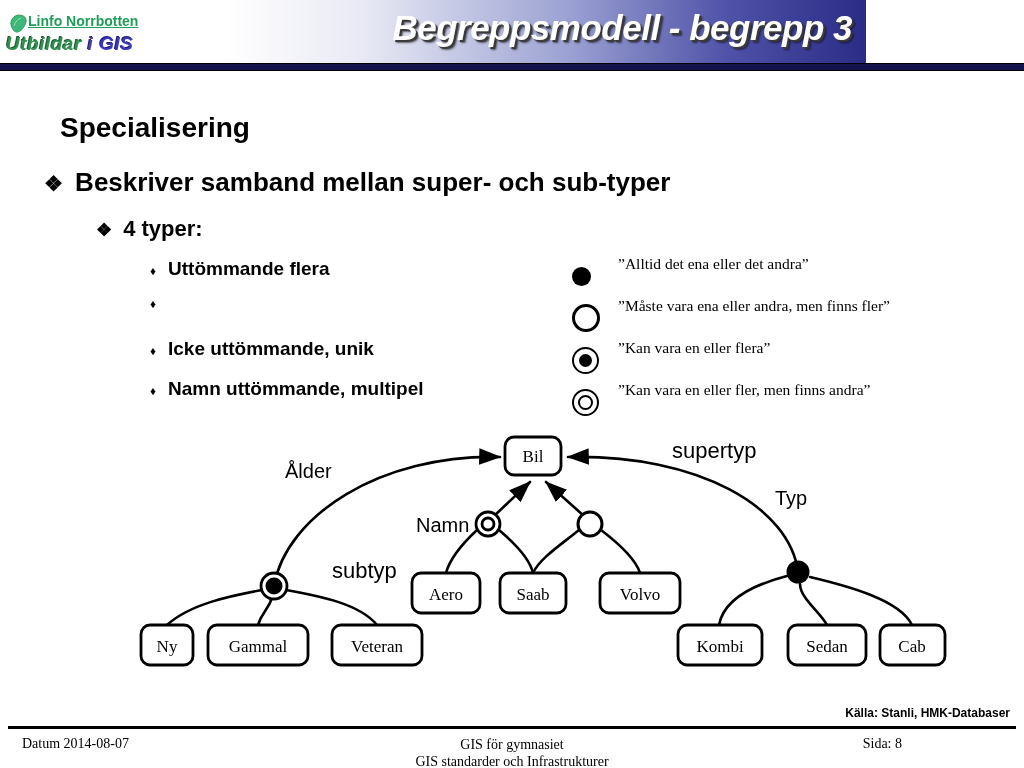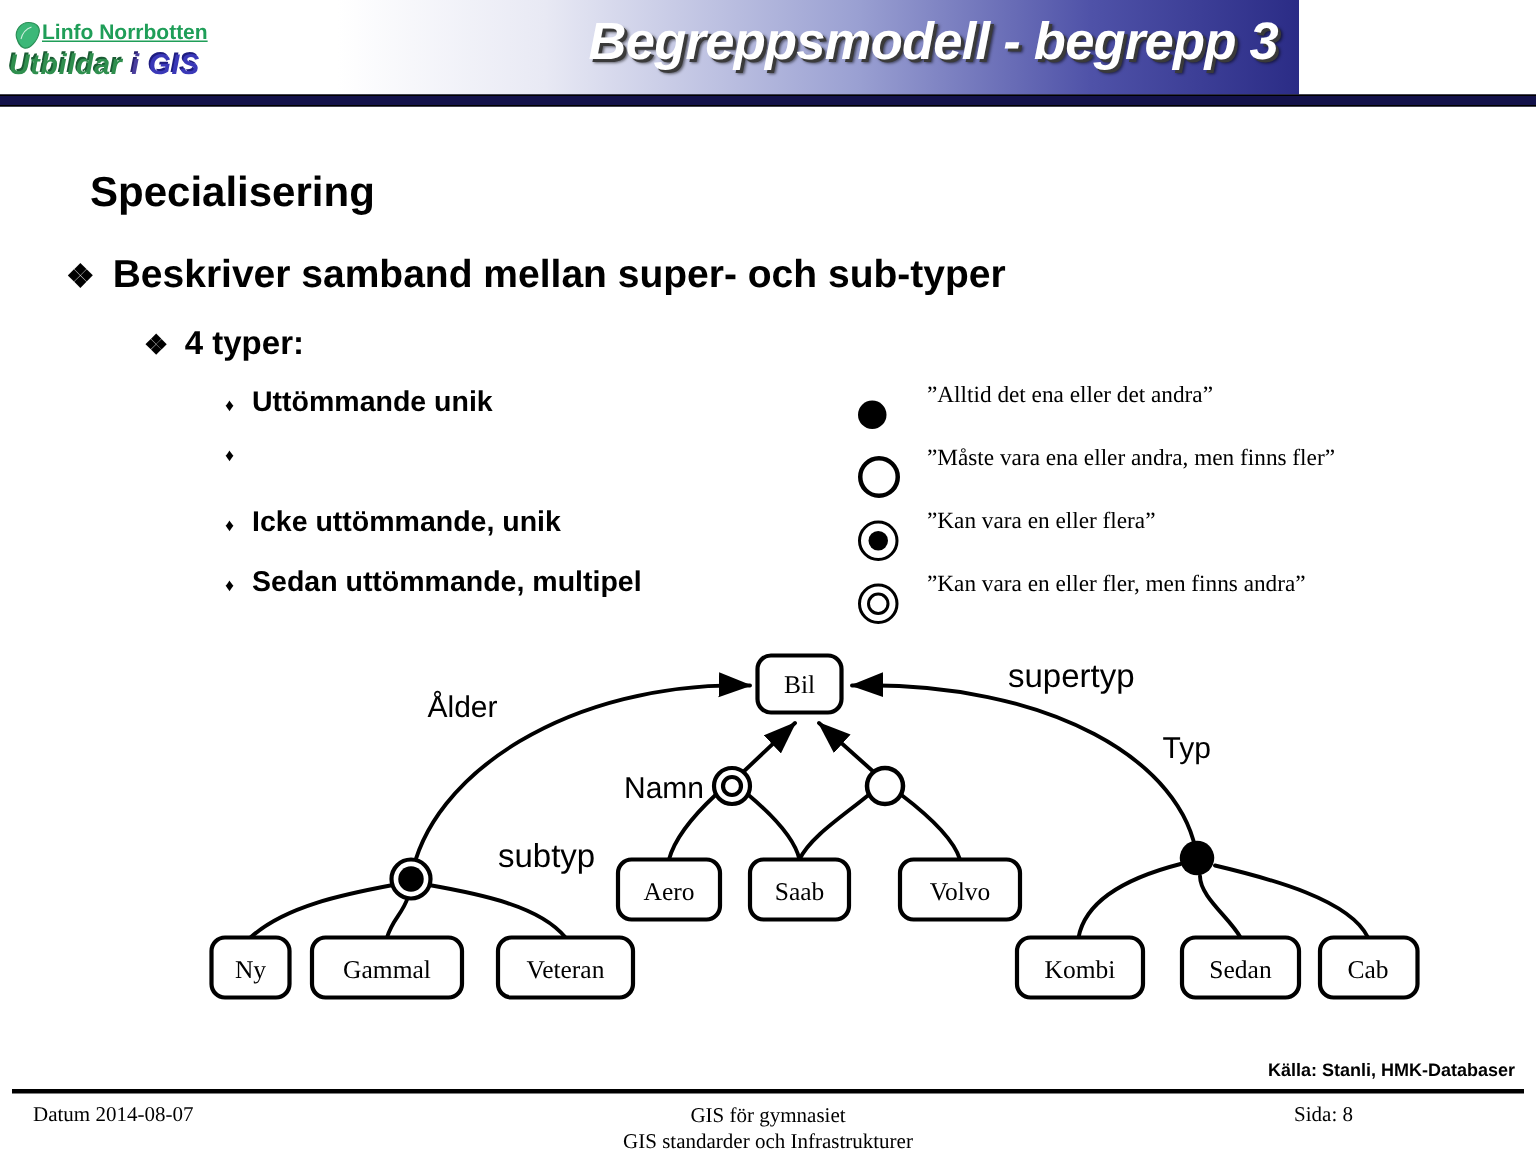--- a/index.html
+++ b/index.html
@@ -156,32 +156,32 @@
 </div>
 
 <div class="bullet-l2">
   <span class="bullet-mark">❖</span>
   <span>4 typer:</span>
 </div>
 
 <div class="l3-list">
   <div class="bullet-l3">
     <span class="bullet-mark">♦</span>
-    <span>Uttömmande unik</span>
+    <span>Uttömmande flera</span>
   </div>
   <div class="bullet-l3">
     <span class="bullet-mark">♦</span>
   </div>
   <div class="bullet-l3">
     <span class="bullet-mark">♦</span>
     <span>Icke uttömmande, unik</span>
   </div>
   <div class="bullet-l3">
     <span class="bullet-mark">♦</span>
-    <span>Sedan uttömmande, multipel</span>
+    <span>Namn uttömmande, multipel</span>
   </div>
 </div>
 
 <div class="legend">
   <div class="legend-row">
     <span class="legend-sym">
         <span class="sym sym-filled"></span>
       </span>
     <span class="legend-txt">”Alltid det ena eller det andra”</span>
   </div>

